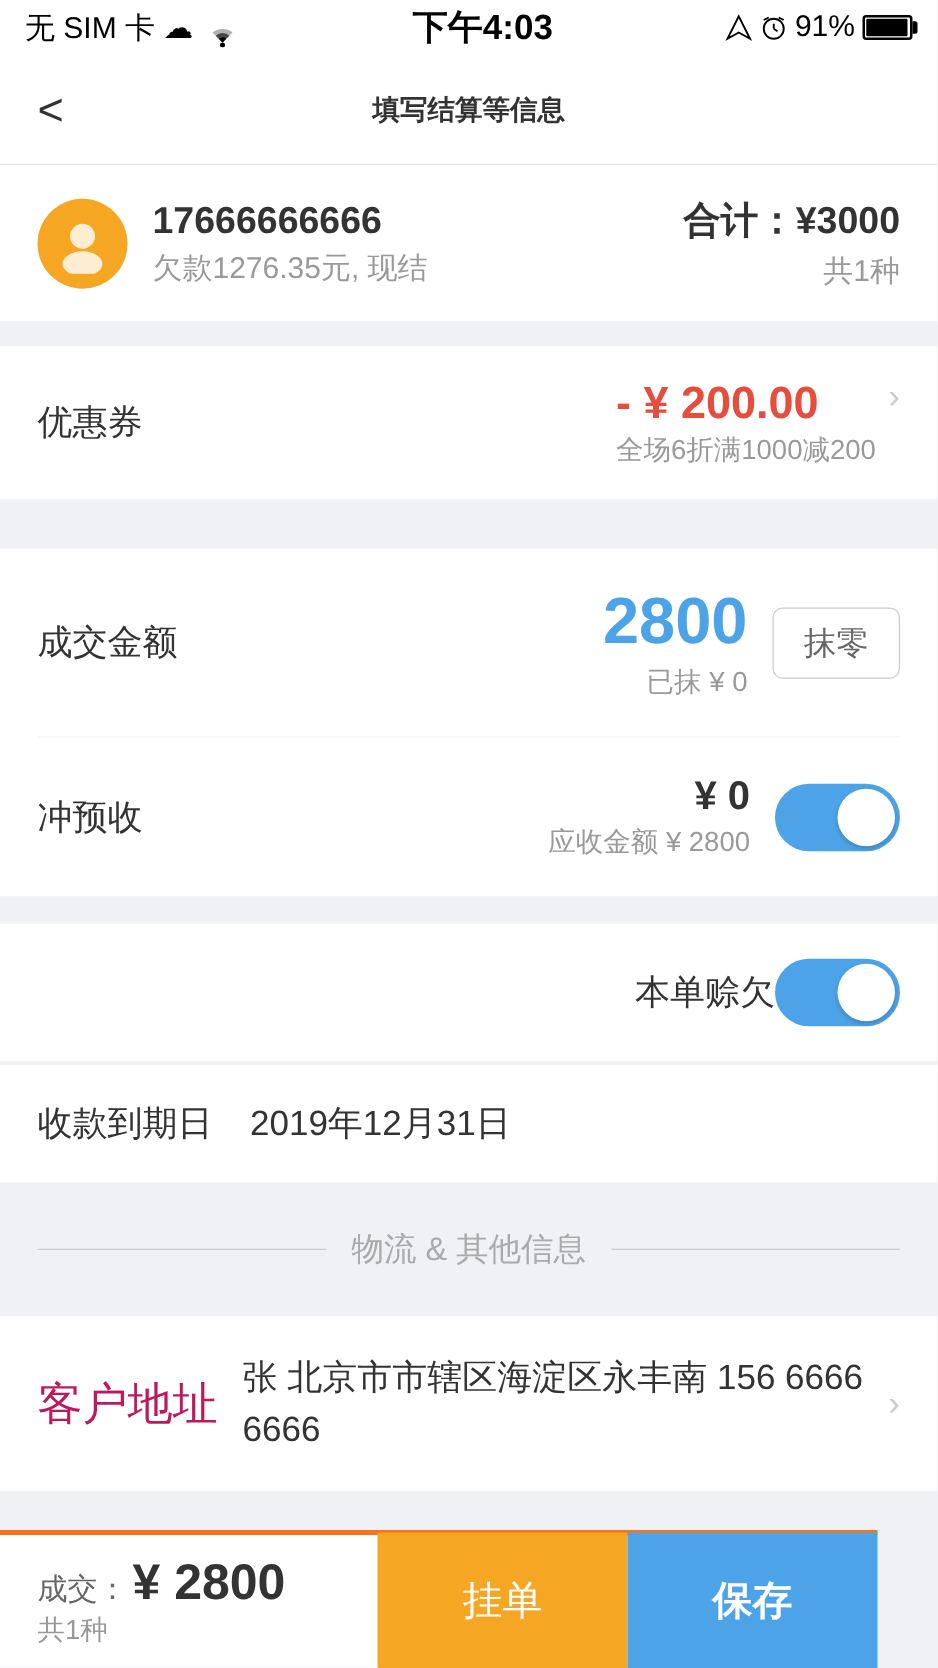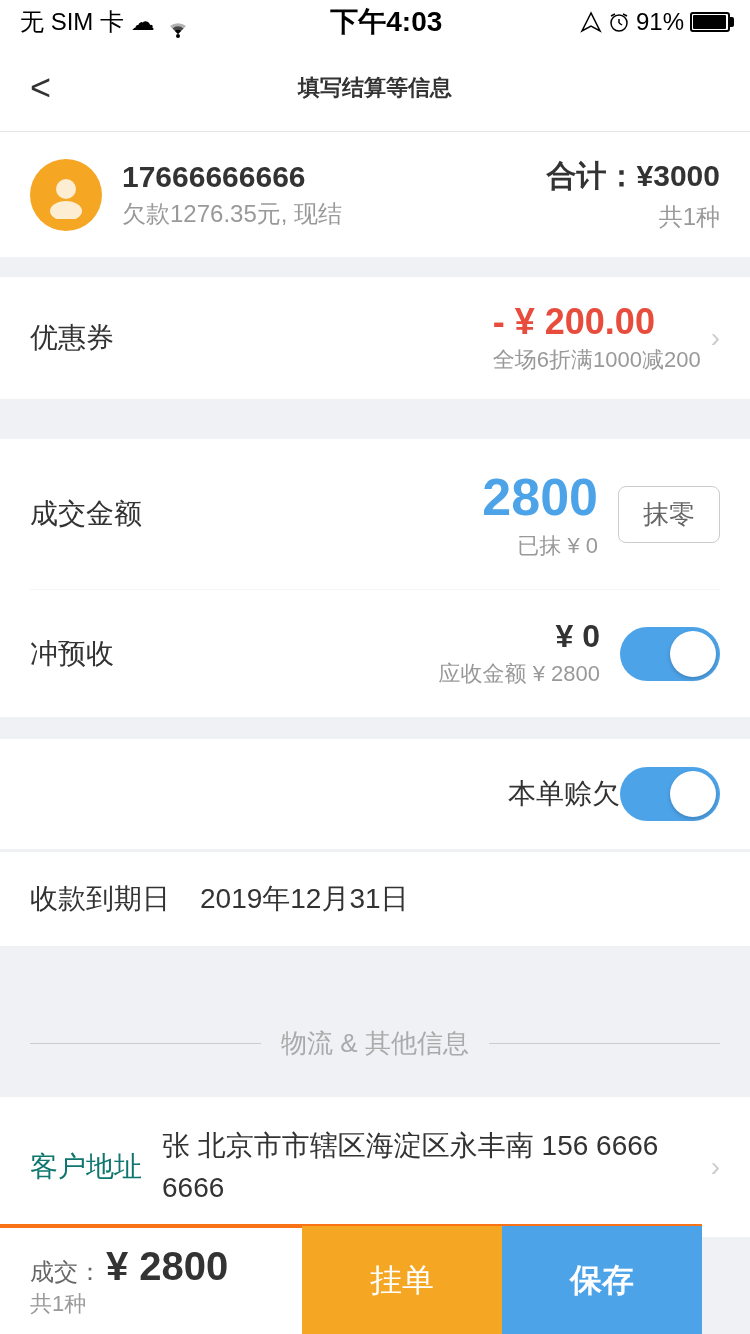--- a/index.html
+++ b/index.html
@@ -101,21 +101,21 @@
     
     .coupon-section {
       background: #fff;
       padding: 24px 30px;
       display: flex;
       align-items: center;
       justify-content: space-between;
       margin-bottom: 20px;
     }
     .coupon-label { font-size: 28px; color: #333; }
-    .coupon-right { display: flex; align-items: center; gap: 10px; }
+    .coupon-right { display: flex; gap: 10px; }
     .coupon-discount { font-size: 36px; color: #e74c3c; font-weight: 600; }
     .coupon-desc { font-size: 22px; color: #999; margin-top: 2px; text-align: right; }
     .chevron-right {
       color: #ccc; font-size: 28px;
     }
 
     
     .section-divider {
       height: 20px;
       background: #f0f1f5;
@@ -198,34 +198,33 @@
     .duedate-label { font-size: 28px; color: #333; }
     .duedate-value { font-size: 28px; color: #333; }
 
     
     .logistics-divider {
       background: #f0f1f5;
       padding: 36px 30px;
       display: flex;
       align-items: center;
       gap: 20px;
-      margin-top: 44px;
     }
     .divider-line { flex: 1; height: 1px; background: #ccc; }
     .divider-text { font-size: 26px; color: #aaa; white-space: nowrap; }
 
     
     .address-section {
       background: #fff;
       padding: 28px 30px;
       display: flex;
       align-items: center;
       justify-content: space-between;
     }
-    .address-label { font-size: 28px; color: #0f766e; min-width: 100px; }
+    .address-label { font-size: 36px; color: #be185d; min-width: 100px; }
     .address-value { font-size: 28px; color: #333; flex: 1; margin: 0 20px; line-height: 1.5; }
 
     
     .gray-area {
       background: #f0f1f5;
       height: 200px;
     }
 
     
     .bottom-bar {

